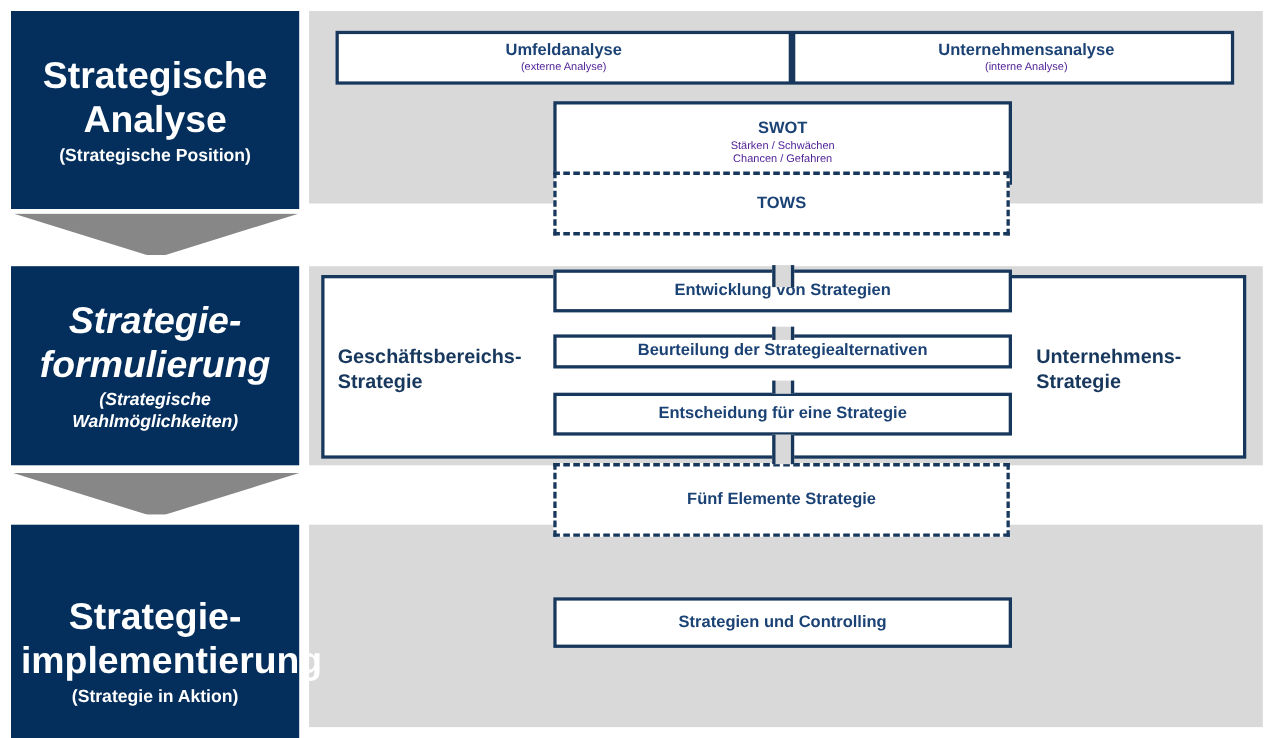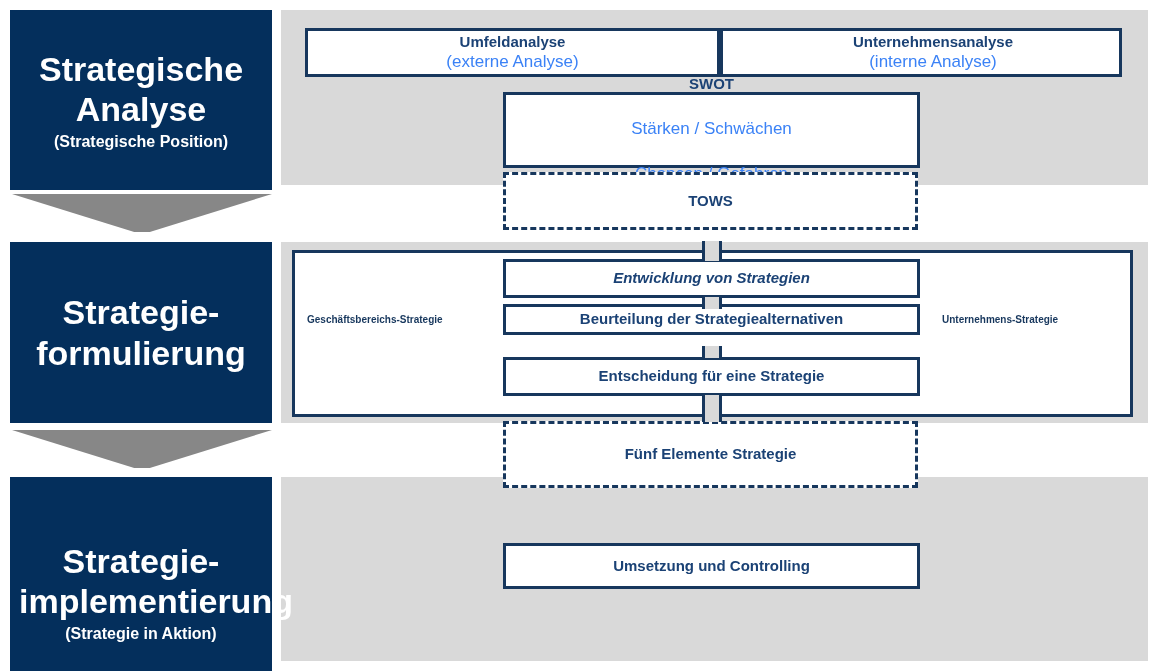--- a/index.html
+++ b/index.html
@@ -16,99 +16,100 @@
 
   
   .arrow{position:absolute;left:12px;width:260px;height:38px;background:#878787;
          clip-path:polygon(0 0,100% 0,53% 100%,47% 100%);}
 
   
   .wbox{position:absolute;background:#ffffff;border:3px solid #17375d;
         display:flex;flex-direction:column;justify-content:center;align-items:center;text-align:center;box-sizing:border-box;}
   .wbox.dashed{border-style:dashed;}
   .box-title{font-weight:bold;font-size:15px;color:#1b4275;line-height:1.25;}
-  .box-sub{font-size:17px;color:#3b82f6;line-height:1.25;}
+  .box-sub{font-size:10px;color:#4c1d95;line-height:1.25;}
 
   
   #formulation-container{position:absolute;left:292px;top:250px;width:841px;height:167px;
         background:#ffffff;border:3px solid #17375d;box-sizing:border-box;}
 
   
   .connector{position:absolute;left:702px;width:14px;background:#d9d9d9;
         border-left:3px solid #17375d;border-right:3px solid #17375d;z-index:5;}
 
-  .side-label{position:absolute;font-weight:bold;font-size:10px;color:#17375d;line-height:1.3;z-index:4;}
+  .side-label{position:absolute;font-weight:bold;font-size:18px;color:#17375d;line-height:1.3;z-index:4;}
   #label-left{left:307px;top:313px;width:175px;text-align:left;}
   #label-right{left:942px;top:313px;width:180px;text-align:left;}
 
   .step{z-index:3;}
 </style>
 </head>
 <body>
 
 <div id="canvas">
 
   <div class="gray-panel" style="top:10px;height:175px;"></div>
   <div class="gray-panel" style="top:242px;height:181px;"></div>
   <div class="gray-panel" style="top:477px;height:184px;"></div>
 
   <div class="phase" style="top:10px;height:180px;">
     <div class="phase-title">Strategische Analyse</div>
     <div class="phase-sub">(Strategische Position)</div>
   </div>
   <div class="arrow" style="top:194px;"></div>
 
-  <div class="phase" style="top:242px;height:181px;">
+  <div class="phase" style="top:242px;height:181px;font-style:italic;">
     <div class="phase-title">Strategie-formulierung</div>
+    <div class="phase-sub">(Strategische Wahlmöglichkeiten)</div>
   </div>
   <div class="arrow" style="top:430px;"></div>
 
   <div class="phase" style="top:477px;height:230px;">
     <div class="phase-title">Strategie-implementierung</div>
     <div class="phase-sub">(Strategie in Aktion)</div>
   </div>
 
   <div class="wbox" style="left:293px;top:28px;width:415px;height:49px;margin-left:12px;">
     <div class="box-title">Umfeldanalyse</div>
     <div class="box-sub">(externe Analyse)</div>
   </div>
   <div class="wbox" style="left:720px;top:28px;width:402px;height:49px;padding-left:24px;">
     <div class="box-title">Unternehmensanalyse</div>
     <div class="box-sub">(interne Analyse)</div>
   </div>
-  <div class="wbox" style="left:503px;top:92px;width:417px;height:76px;gap:24px;">
+  <div class="wbox" style="left:503px;top:92px;width:417px;height:76px;">
     <div class="box-title">SWOT</div>
     <div class="box-sub">Stärken / Schwächen</div>
     <div class="box-sub">Chancen / Gefahren</div>
   </div>
 
-  <div class="wbox dashed" style="left:503px;top:172px;width:415px;height:58px;z-index:2;">
+  <div class="wbox dashed" style="left:503px;top:156px;width:415px;height:58px;z-index:2;">
     <div class="box-title">TOWS</div>
   </div>
 
   <div id="formulation-container"></div>
   <div class="side-label" id="label-left">Geschäftsbereichs-Strategie</div>
   <div class="side-label" id="label-right">Unternehmens-Strategie</div>
 
-  <div class="wbox step" style="left:503px;top:259px;width:417px;height:39px;font-style:italic;">
+  <div class="wbox step" style="left:503px;top:245px;width:417px;height:39px;">
     <div class="box-title">Entwicklung von Strategien</div>
   </div>
   <div class="wbox step" style="left:503px;top:304px;width:417px;height:31px;">
     <div class="box-title">Beurteilung der Strategiealternativen</div>
   </div>
   <div class="wbox dashed" style="left:503px;top:421px;width:415px;height:67px;z-index:2;">
     <div class="box-title">Fünf Elemente Strategie</div>
   </div>
 
   <div class="wbox step" style="left:503px;top:357px;width:417px;height:39px;">
     <div class="box-title">Entscheidung für eine Strategie</div>
   </div>
 
   <div class="wbox" style="left:503px;top:543px;width:417px;height:46px;">
-    <div class="box-title">Umsetzung und Controlling</div>
+    <div class="box-title">Strategien und Controlling</div>
   </div>
 
   <div class="connector" style="top:241px;height:20px;"></div>
   <div class="connector" style="top:297px;height:12px;"></div>
   <div class="connector" style="top:346px;height:12px;"></div>
   <div class="connector" style="top:395px;height:27px;"></div>
 
 </div>
 
 </body></html>

